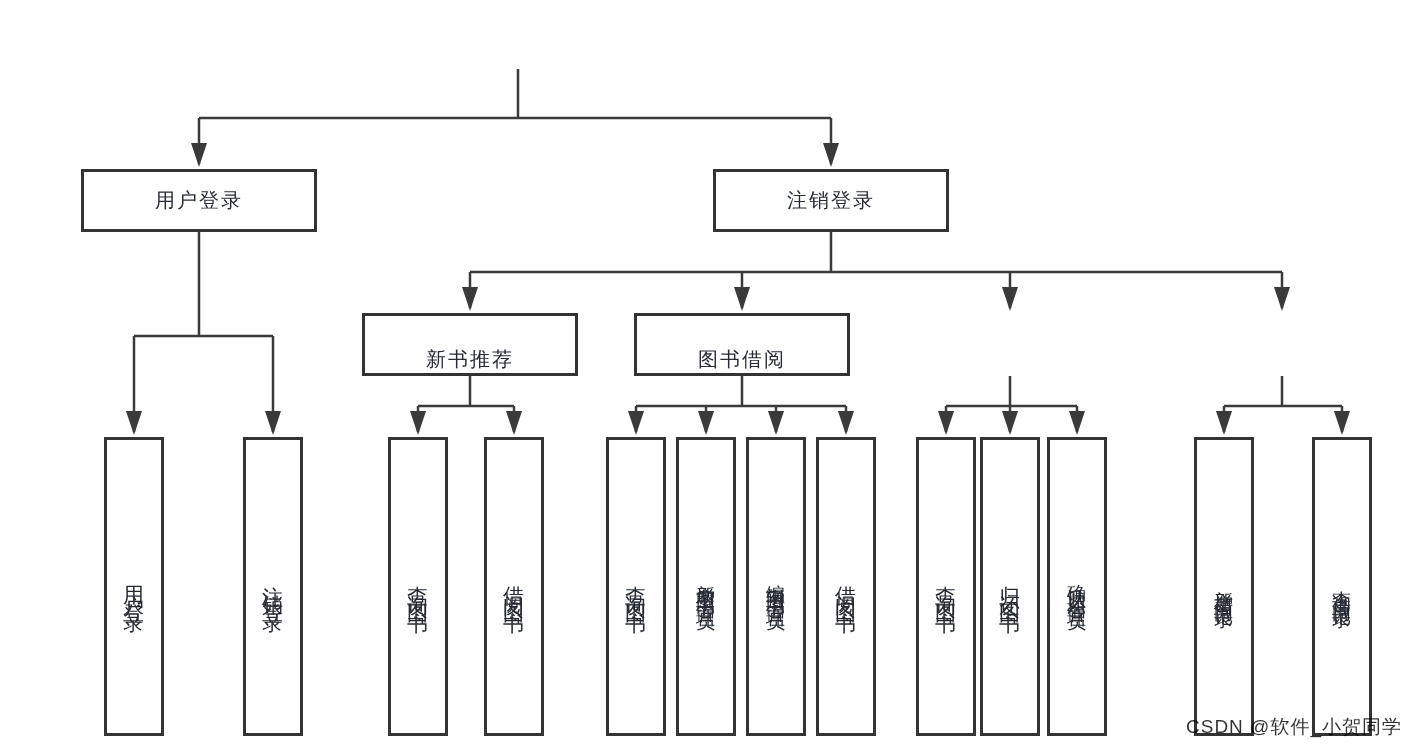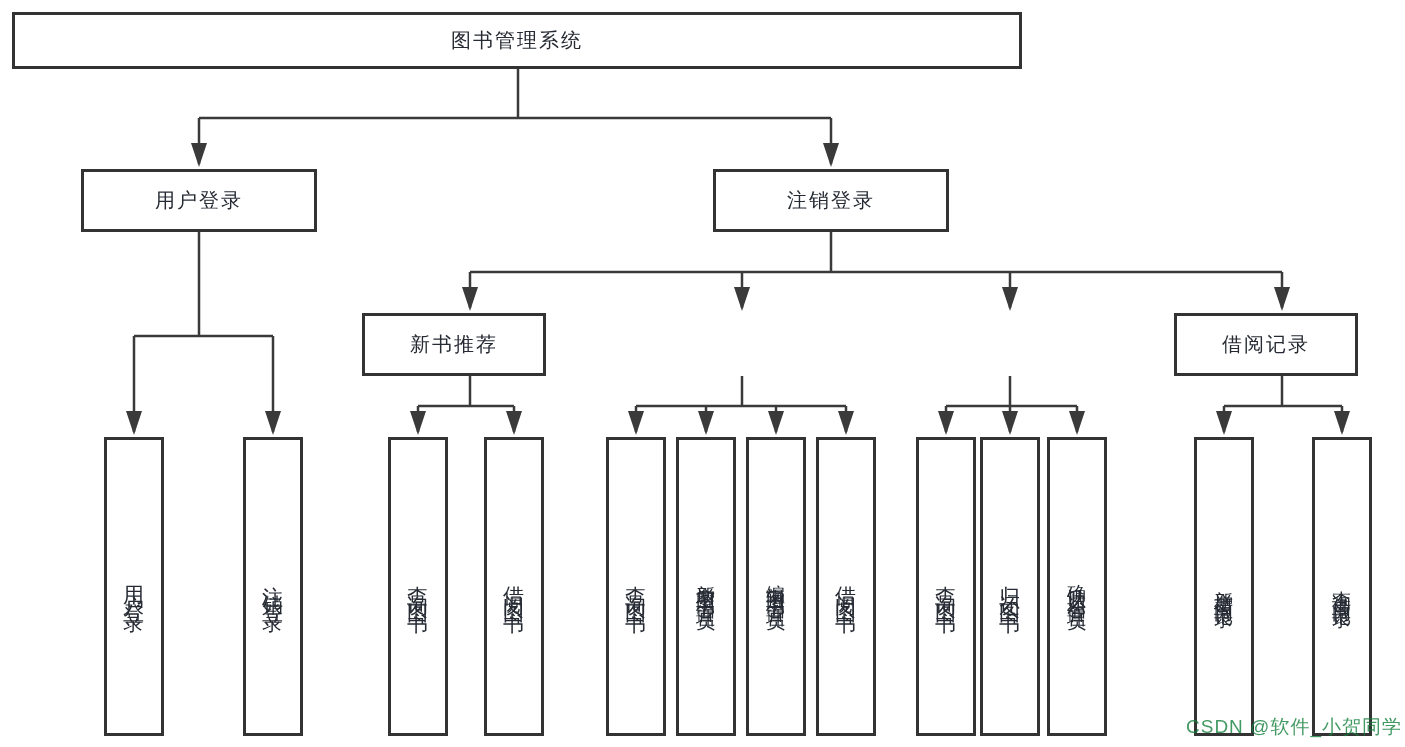--- a/index.html
+++ b/index.html
@@ -26,40 +26,40 @@
     justify-content: center;
   }
   .node .lbl {
     font-size: 20px;
     color: #252a33;
     letter-spacing: 2px;
     white-space: nowrap;
   }
   .root  { left: 12px;  top: 12px;  width: 1010px; height: 57px; }
   .lv2   { top: 169px;  width: 236px; height: 63px; }
-  .lv3   { top: 313px;  width: 184px; height: 63px; }
+  .lv3   { top: 313px;  width: 216px; height: 63px; align-items: flex-end; }
   .leaf  { top: 437px;  width: 60px;  height: 299px; }
   .leaf .lbl {
     writing-mode: vertical-rl;
     text-orientation: mixed;
     font-size: 21px;
     letter-spacing: 9px;
     line-height: 1;
   }
   .leaf .lbl.dense {
     font-size: 19px;
     letter-spacing: 4px;
   }
   #watermark {
     position: absolute;
     left: 1186px;
     top: 714px;
     font-size: 19px;
     letter-spacing: 1px;
-    color: #15803d;
+    color: #000000;
     opacity: 0.8;
     white-space: nowrap;
   }
 </style>
 </head>
 <body>
 
 <div id="canvas">
 
   <svg id="connectors" viewBox="0 0 1405 747" xmlns="http://www.w3.org/2000/svg">
@@ -98,36 +98,33 @@
       <line x1="946" y1="406" x2="946" y2="432" marker-end="url(#arrow)"></line>
       <line x1="1010" y1="406" x2="1010" y2="432" marker-end="url(#arrow)"></line>
       <line x1="1077" y1="406" x2="1077" y2="432" marker-end="url(#arrow)"></line>
 
       <path d="M1282 376 V406 M1224 406 H1342"></path>
       <line x1="1224" y1="406" x2="1224" y2="432" marker-end="url(#arrow)"></line>
       <line x1="1342" y1="406" x2="1342" y2="432" marker-end="url(#arrow)"></line>
     </g>
   </svg>
 
-  <div class="node root">
-    <span class="lbl">图书管理系统</span>
-  </div>
 
   <div class="node lv2" style="left:81px">
     <span class="lbl">用户登录</span>
   </div>
   <div class="node lv2" style="left:713px">
     <span class="lbl">注销登录</span>
   </div>
 
   <div class="node lv3" style="left:362px">
     <span class="lbl">新书推荐</span>
   </div>
-  <div class="node lv3" style="left:1174px">
-    <span class="lbl">借阅记录</span>
+  <div class="node lv3" style="left:634px">
+    <span class="lbl">图书借阅</span>
   </div>
 
   <div class="node leaf" style="left:104px">
     <span class="lbl">用户登录</span>
   </div>
   <div class="node leaf" style="left:243px">
     <span class="lbl">注销登录</span>
   </div>
   <div class="node leaf" style="left:388px">
     <span class="lbl">查询图书</span>

